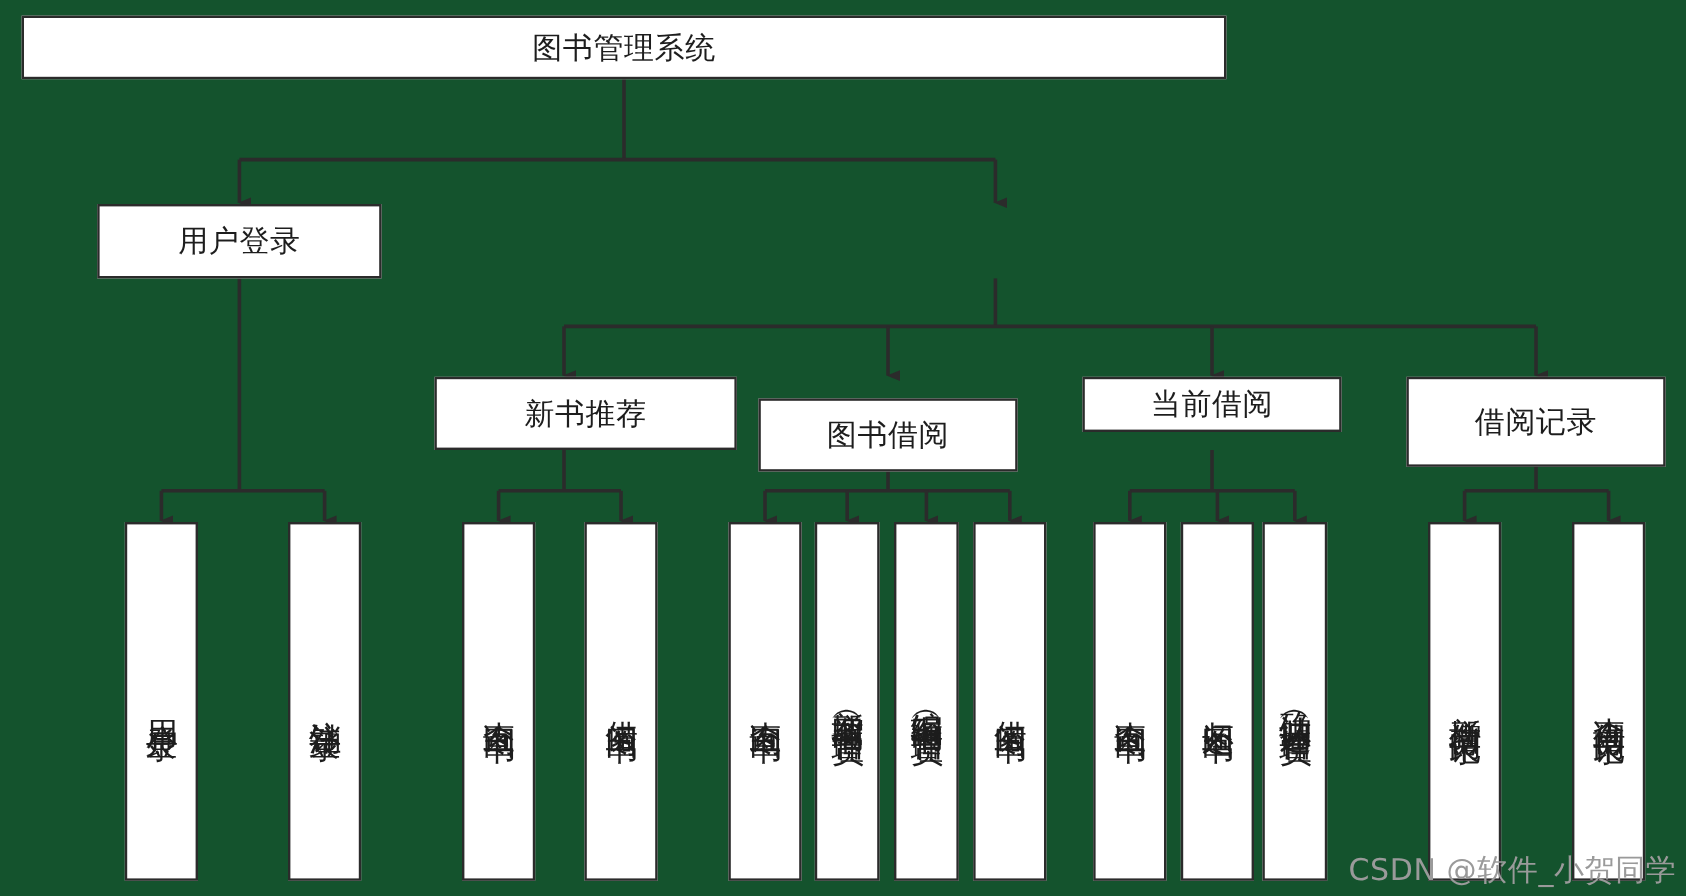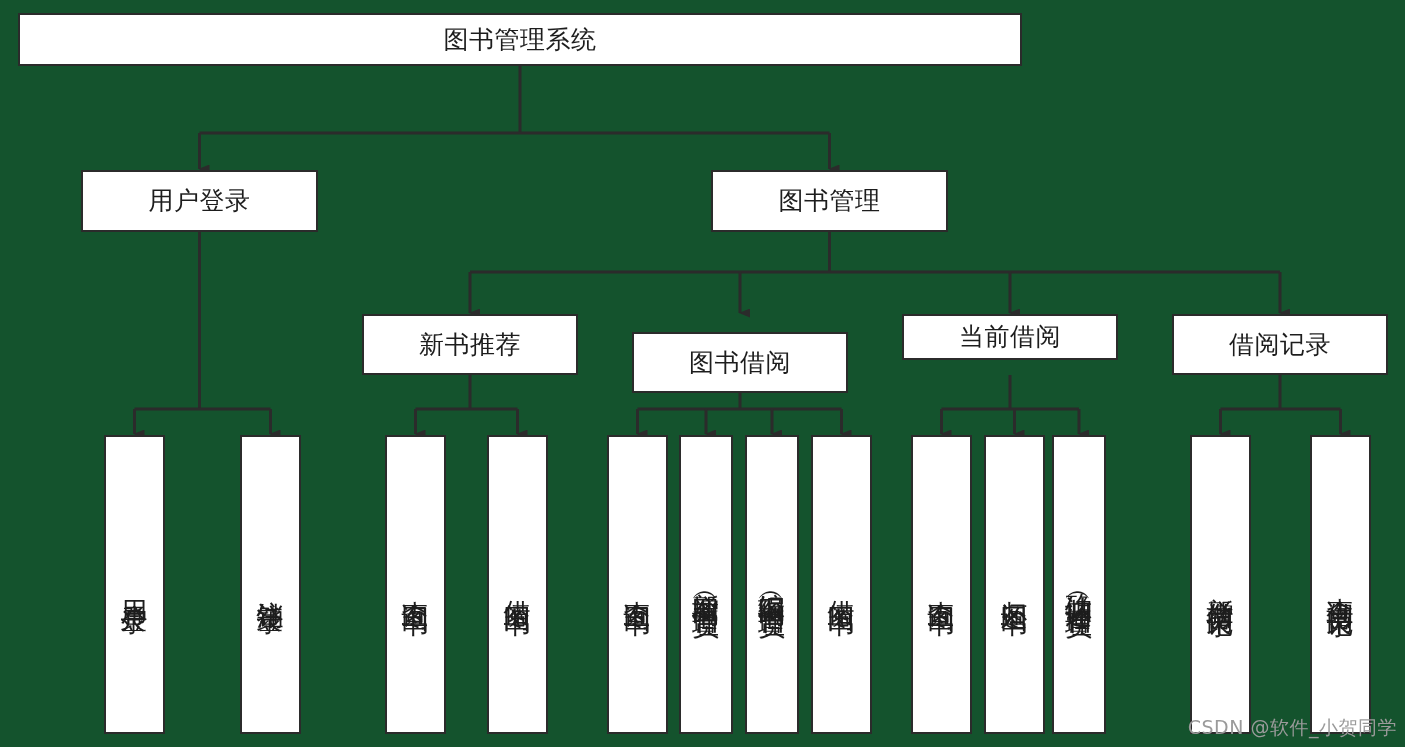--- a/index.html
+++ b/index.html
@@ -59,21 +59,21 @@
     writing-mode: vertical-rl;
     text-orientation: upright;
     font-size: 27px;
     letter-spacing: 3px;
     line-height: 1;
   }
   .watermark {
     position: absolute;
     right: 8px;
     bottom: 6px;
-    font-size: 19px;
+    font-size: 25px;
     color: #9a9a9a;
     letter-spacing: 0.5px;
     white-space: nowrap;
     z-index: 5;
   }
 </style>
 </head>
 <body>
 
 <div id="diagram-root">
@@ -121,34 +121,31 @@
       </g>
   </svg>
 
   <div class="node root horiz" style="left: 18px; top: 13px; width: 1004px; height: 53px;">
     <span class="label">图书管理系统</span>
   </div>
 
   <div class="node horiz" style="left: 81px; top: 170px; width: 237px; height: 62px;">
     <span class="label">用户登录</span>
   </div>
-  <div class="node horiz" style="left: 711px; top: 170px; width: 237px; height: 62px;">
-    <span class="label">图书管理</span>
-  </div>
 
-  <div class="node horiz" style="left: 362px; top: 314px; width: 216px; height: 61px;">
+  <div class="node horiz" style="left: 362px; top: 314px; width: 252px; height: 61px;">
     <span class="label">新书推荐</span>
   </div>
   <div class="node horiz" style="left: 632px; top: 314px; width: 216px; height: 61px; margin-top: 18px;">
     <span class="label">图书借阅</span>
   </div>
   <div class="node horiz" style="left: 902px; top: 314px; width: 216px; height: 46px;">
     <span class="label">当前借阅</span>
   </div>
-  <div class="node horiz" style="left: 1172px; top: 314px; width: 216px; height: 61px;">
+  <div class="node horiz" style="left: 1172px; top: 314px; width: 216px; height: 75px;">
     <span class="label">借阅记录</span>
   </div>
 
   <div class="node vert" style="left: 104px; top: 435px; width: 61px; height: 299px;">
     <span class="label">用户登录</span>
   </div>
   <div class="node vert" style="left: 240px; top: 435px; width: 61px; height: 299px;">
     <span class="label">注销登录</span>
   </div>
   <div class="node vert" style="left: 385px; top: 435px; width: 61px; height: 299px;">

